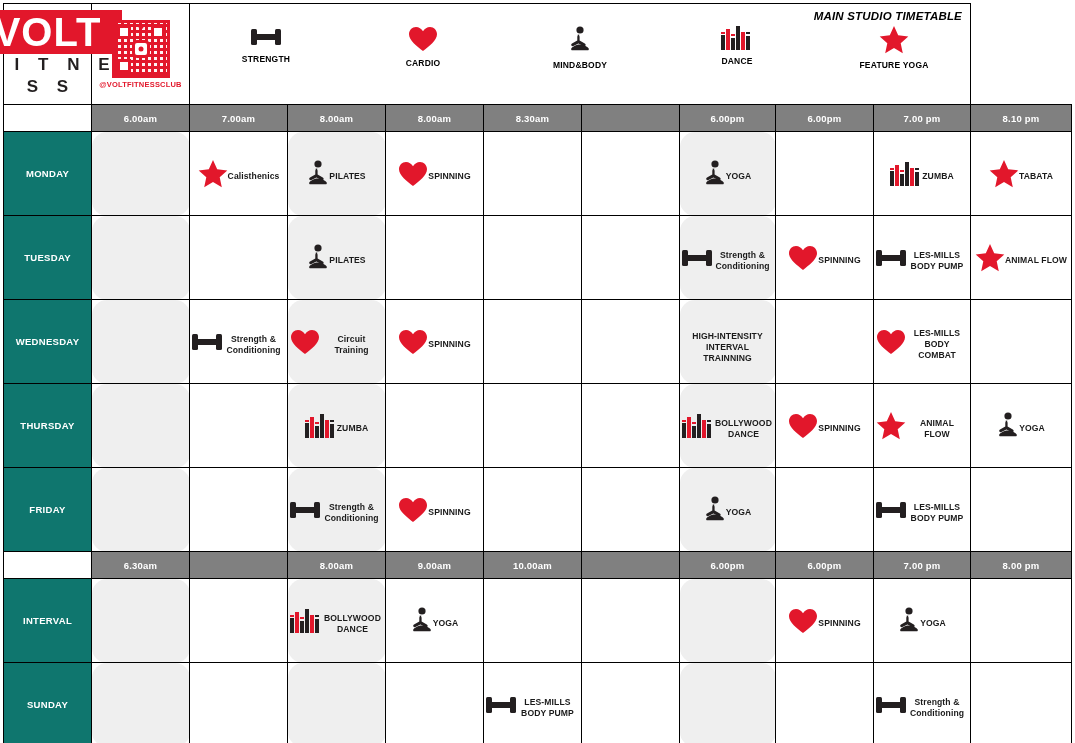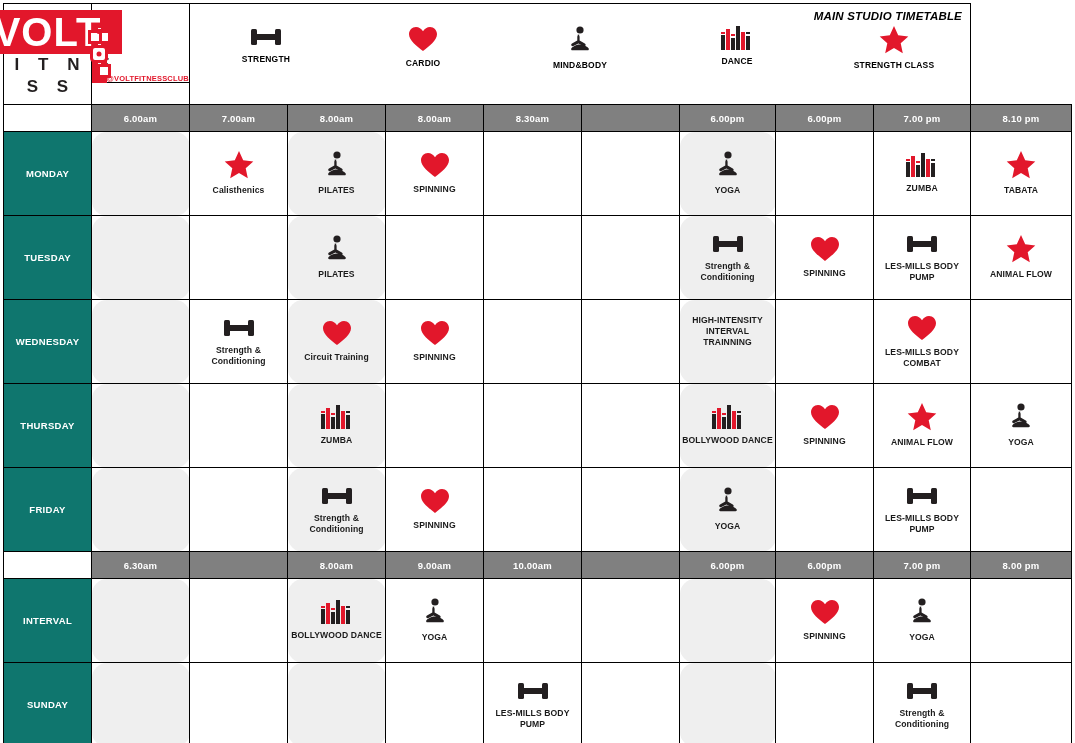--- a/index.html
+++ b/index.html
@@ -52,21 +52,21 @@
     color: #231f20;
     font-weight: bold;
     font-size: 17px;
     letter-spacing: 7px;
     line-height: 22px;
     width: 148px;
     text-align: center;
     padding-left: 7px;
   }
   
-  .qr-wrap { display: flex; flex-direction: row; align-items: flex-end; justify-content: center; text-decoration: underline; }
+  .qr-wrap { display: flex; flex-direction: column; align-items: center; justify-content: center; }
   .qr {
     width: 58px; height: 58px;
     background:
       linear-gradient(90deg, #e2172b 0 100%);
     position: relative;
     border: 3px solid #e2172b;
   }
   .qr-inner {
     position: absolute; inset: 0;
     background-image:
@@ -159,21 +159,21 @@
     background: #0f766e;
     color: #ffffff;
     font-size: 9.5px;
     font-weight: bold;
     letter-spacing: .3px;
     width: 88px;
   }
   td.slot { height: 84px; background: #ffffff; }
   td.slot.shaded { background: #efefef; border-radius: 15px; }
   .slot-inner {
-    display: flex; flex-direction: column;
+    display: flex; flex-direction: row;
     align-items: center; justify-content: center;
     height: 100%; width: 100%;
     padding: 3px 2px;
   }
   .slot-inner.top { justify-content: flex-start; padding-top: 9px; }
   .class-name {
     font-size: 8.6px;
     color: #1a1a1a;
     font-weight: bold;
     line-height: 11px;
@@ -268,21 +268,21 @@
         </svg>
                   </span>
     <div class="legend-label">DANCE</div>
   </div>
                 <div class="legend-item">
     <span class="icon">
         <svg width="30" height="28" viewBox="0 0 30 28">
           <path d="M15 0l4.2 9.3 10.1 1.1-7.6 6.8 2.1 10-8.8-5.1-8.8 5.1 2.1-10L0.7 10.4l10.1-1.1z" fill="#e2172b"></path>
         </svg>
                   </span>
-    <div class="legend-label">STRENGTH CLASS</div>
+    <div class="legend-label">FEATURE YOGA</div>
   </div>
               </div>
             </div>
           </td>
         </tr>
         <tr class="time-row">
           <td class="corner"></td>
           <td>6.00am</td>
           <td>7.00am</td>
           <td>8.00am</td>

